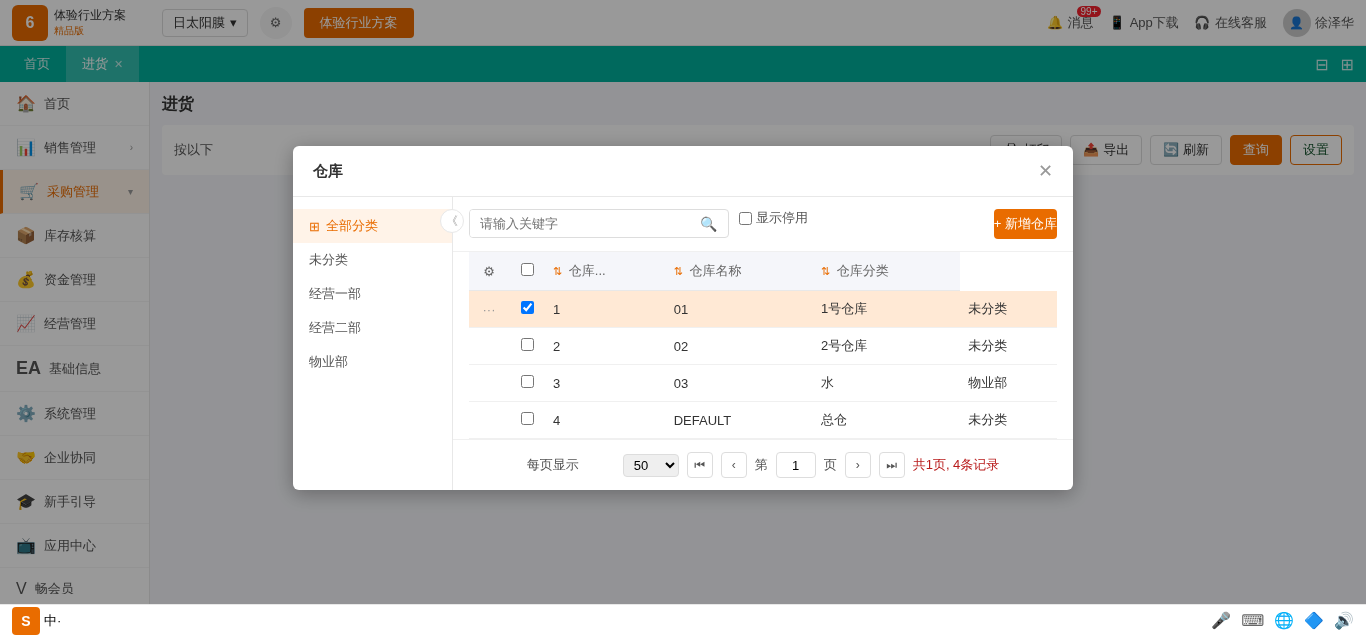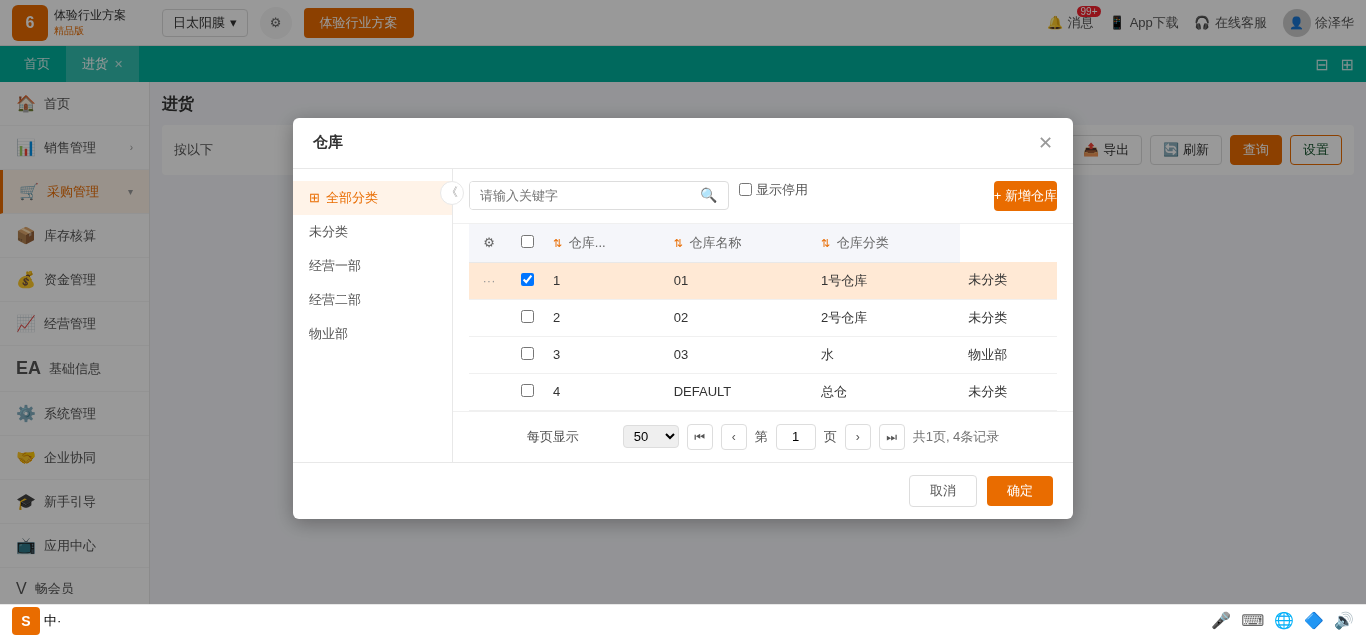--- a/index.html
+++ b/index.html
@@ -291,21 +291,21 @@
       border: 1px solid #ddd; border-radius: 4px;
       display: flex; align-items: center; justify-content: center;
       cursor: pointer; color: #555; background: #fff;
       font-size: 12px;
     }
     .page-input {
       width: 40px; height: 26px;
       border: 1px solid #ddd; border-radius: 4px;
       text-align: center; font-size: 13px;
     }
-    .page-info { color: #737373; }
+    .page-info { color: #b91c1c; }
 
     
     .modal-footer {
       display: flex; align-items: center; justify-content: flex-end;
       padding: 12px 20px; gap: 10px;
       border-top: 1px solid #e8e8e8;
     }
     .cancel-btn {
       padding: 6px 20px; border-radius: 4px;
       border: 1px solid #ddd; background: #fff;
@@ -598,24 +598,20 @@
           <span>第</span>
           <input class="page-input" type="text" value="1" style="">
           <span>页</span>
           <div class="page-btn">›</div>
           <div class="page-btn">⏭</div>
           <span class="page-info">共1页, 4条记录</span>
         </div>
       </div>
     </div>
 
-    <div class="modal-footer">
-      <button class="cancel-btn">取消</button>
-      <button class="confirm-btn">确定</button>
-    </div>
   </div>
 </div>
 
 <div class="bottom-bar">
   <div class="bottom-logo">
     <div class="s-logo">S</div>
     <span>中·</span>
   </div>
   <span class="bottom-icon">🎤</span>
   <span class="bottom-icon">⌨</span>

